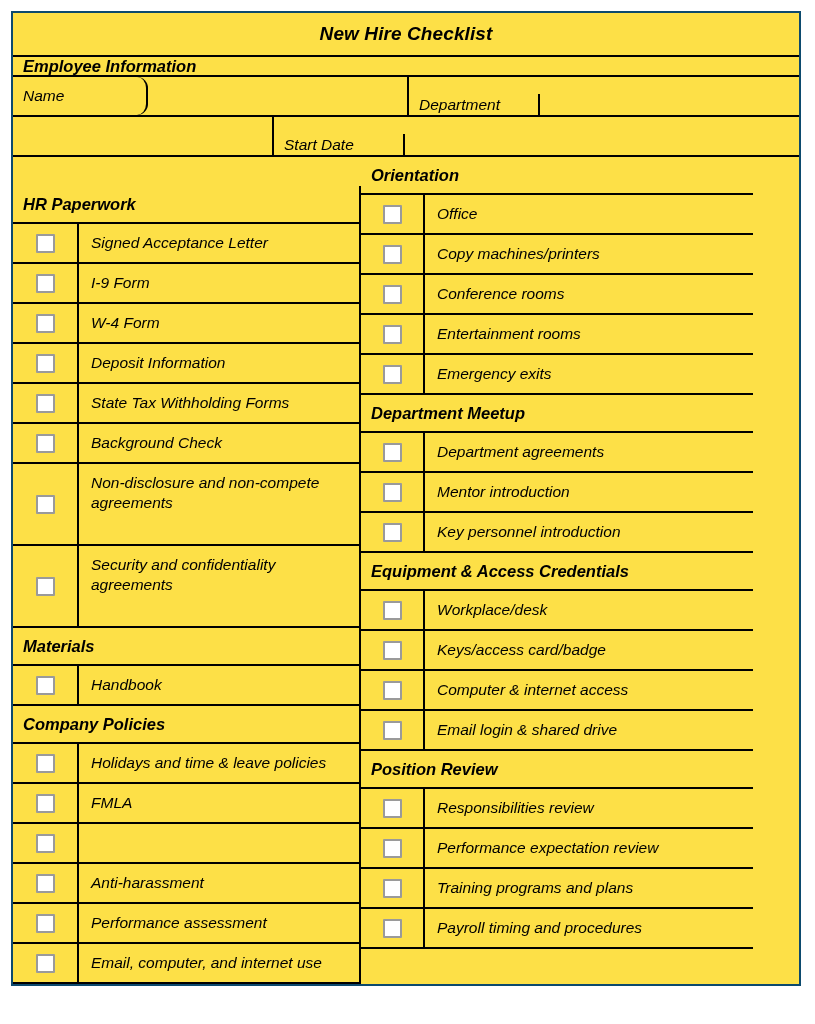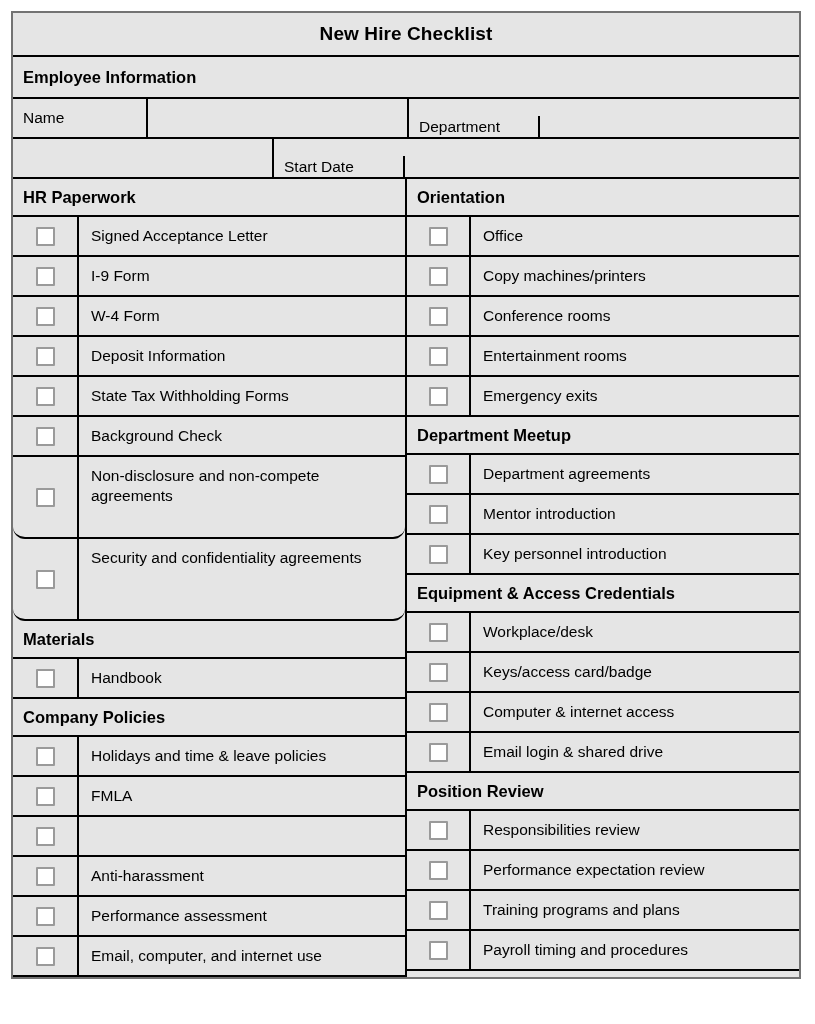--- a/index.html
+++ b/index.html
@@ -14,43 +14,44 @@
     color: #000000;
     -webkit-font-smoothing: antialiased;
   }
 
   #sheet {
     position: absolute;
     left: 11px;
     top: 11px;
     width: 790px;
     box-sizing: border-box;
-    border: 2px solid #737373;
-    background: #e5e5e5;
+    border: 2px solid #0c4a6e;
+    background: #fde047;
+    font-style: italic;
   }
 
   
   .title-row {
     box-sizing: border-box;
     height: 44px;
     border-bottom: 2px solid #000;
     display: flex;
     align-items: center;
     justify-content: center;
   }
   .title-text {
     font-size: 19px;
     font-weight: bold;
     letter-spacing: 0.1px;
   }
 
   
   .section-bar {
     box-sizing: border-box;
-    height: 42px;
+    height: 20px;
     border-bottom: 2px solid #000;
     display: flex;
     align-items: center;
     padding-left: 10px;
     font-size: 16.5px;
     font-weight: bold;
   }
 
   .info-row {
     box-sizing: border-box;
@@ -63,55 +64,55 @@
     display: flex;
     align-items: center;
     padding-left: 10px;
     font-size: 15.5px;
     border-right: 2px solid #000;
   }
   .info-blank {
     box-sizing: border-box;
     border-right: 2px solid #000;
   }
-  .c-name    { width: 135px; }
+  .c-name    { width: 135px; border-radius: 11px; }
   .c-nameval { width: 261px; }
   .c-dept    { width: 131px; margin-top: 17px; }
   .c-deptval { width: 259px; border-right: none; }
 
   
   .body-cols {
     display: flex;
     align-items: stretch;
   }
   .col {
     box-sizing: border-box;
     width: 396px;
   }
-  .col-left  { border-right: 2px solid #000; width: 394px; }
+  .col-left  { border-right: 2px solid #000; width: 348px; margin-top: 29px; }
   .col-right { width: 392px; }
 
   .grp-head {
     box-sizing: border-box;
     height: 38px;
     border-bottom: 2px solid #000;
     display: flex;
     align-items: center;
     padding-left: 10px;
     font-size: 16.5px;
     font-weight: bold;
   }
 
   .item-row {
     box-sizing: border-box;
     display: flex;
     border-bottom: 2px solid #000;
     min-height: 40px;
   }
-  .item-row.tall { min-height: 82px; border-radius: 12px; }
+  .item-row.tall { min-height: 82px; }
   .item-row:last-child { border-bottom: none; }
 
   .cb-cell {
     box-sizing: border-box;
     flex: 0 0 66px;
     border-right: 2px solid #000;
     display: flex;
     align-items: center;
     justify-content: center;
   }

